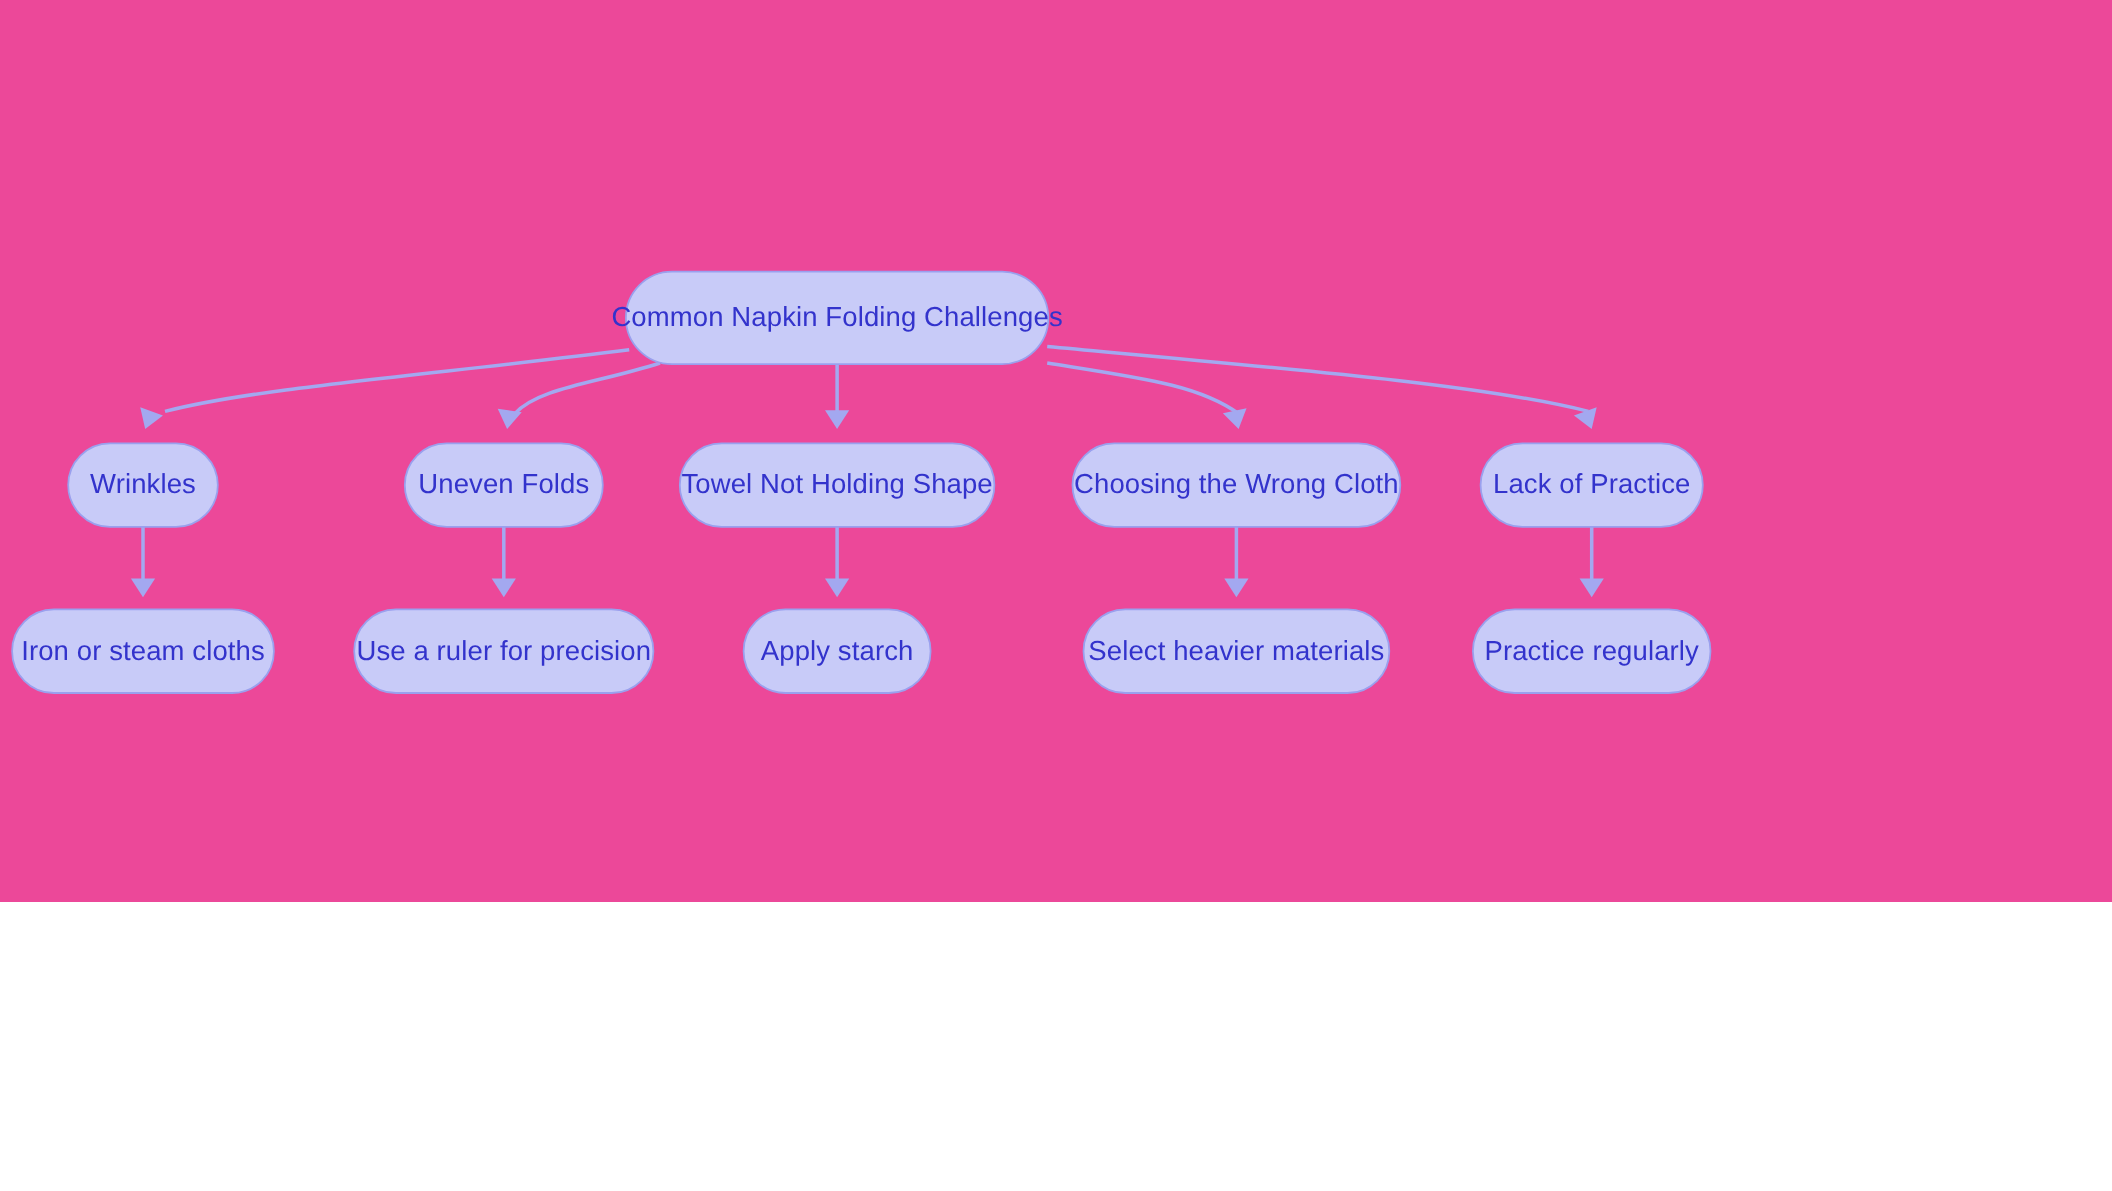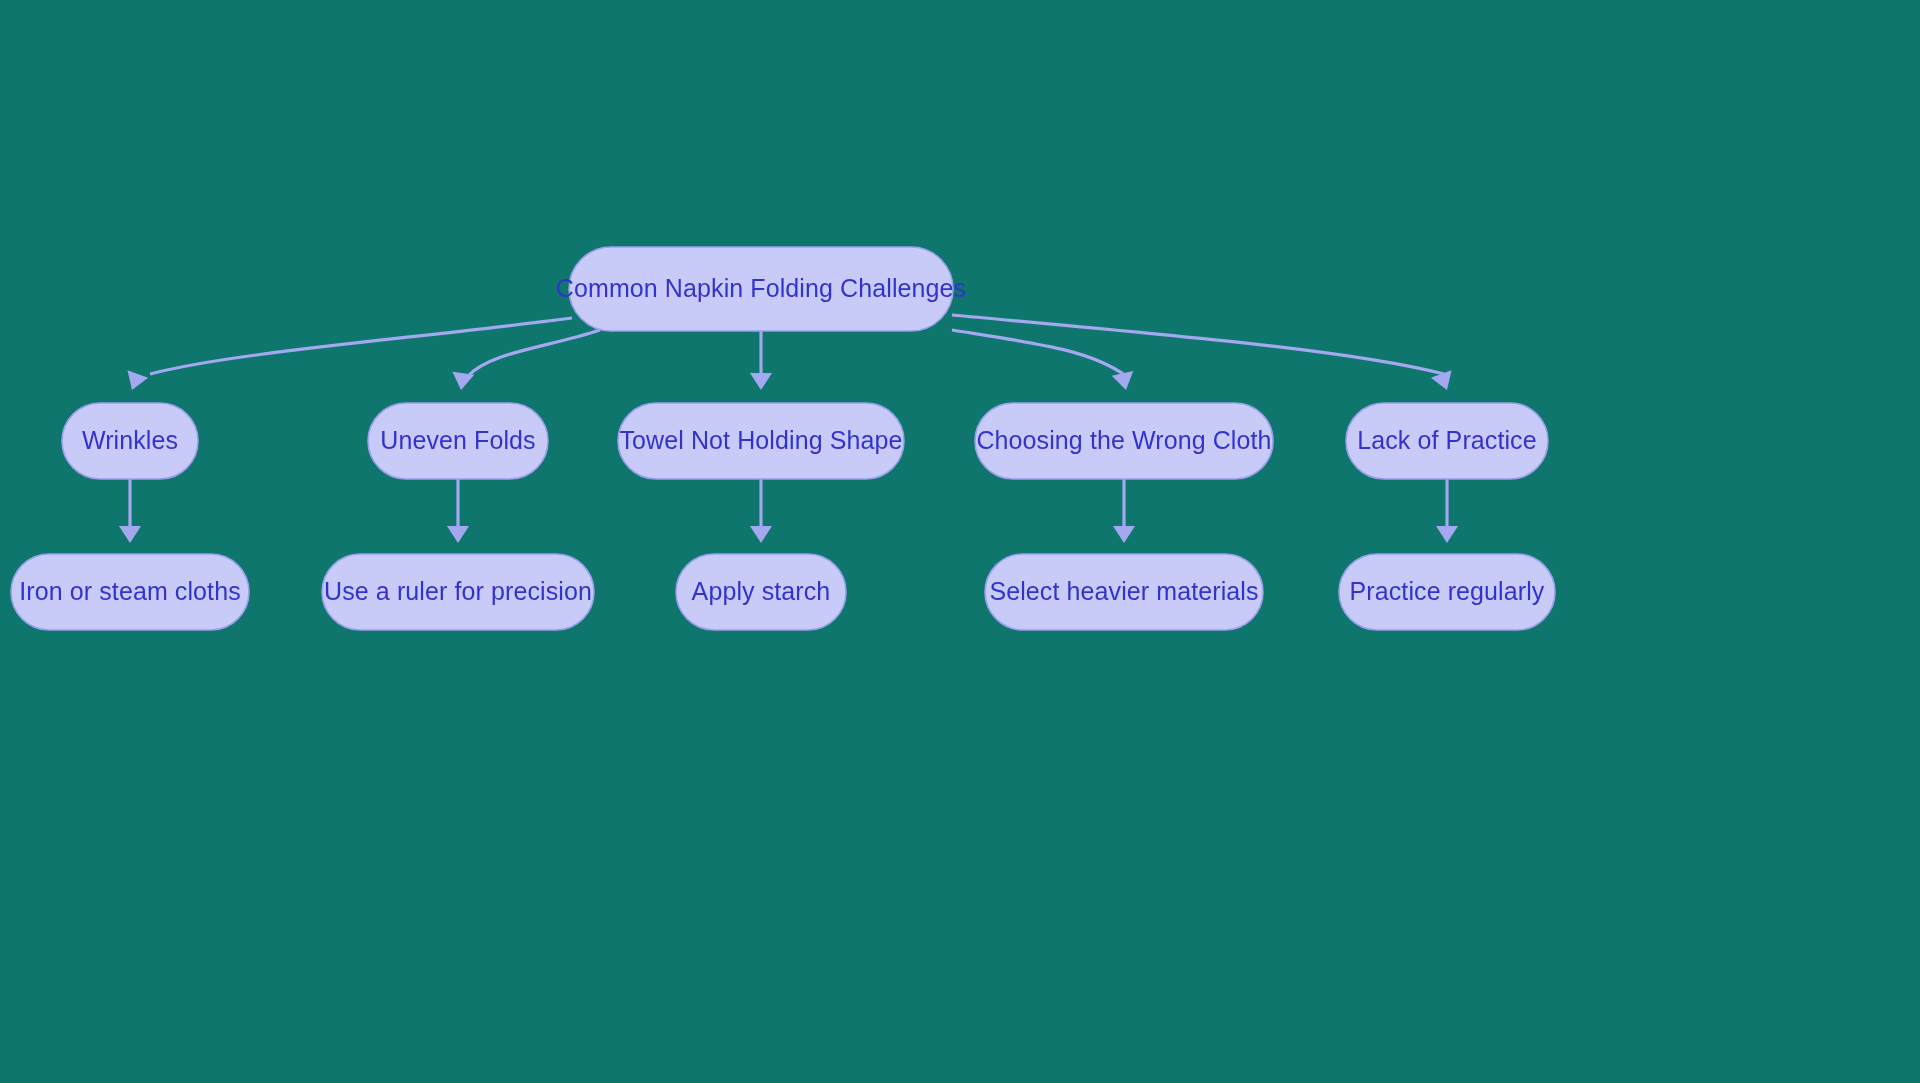--- a/index.html
+++ b/index.html
@@ -10,22 +10,22 @@
   }
   body {
     width: 1920px;
     height: 1083px;
     overflow: hidden;
     font-family: "Liberation Sans", sans-serif;
   }
   #chart-root {
     position: relative;
     width: 1920px;
-    height: 1083px;
-    background: #0f766e;
+    height: 820px;
+    background: #ec4899;
   }
   #flow-svg {
     position: absolute;
     top: 0;
     left: 0;
     width: 1920px;
     height: 1083px;
     display: block;
   }
   .node-rect {

